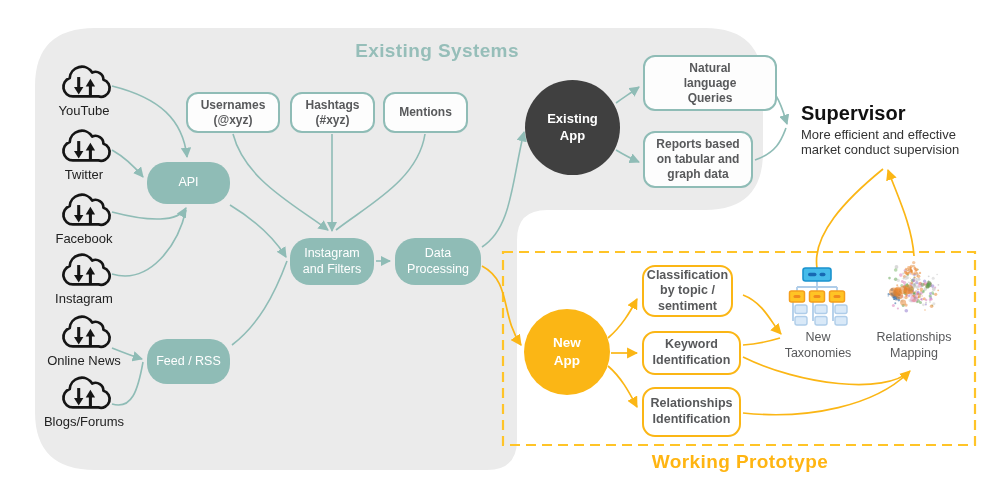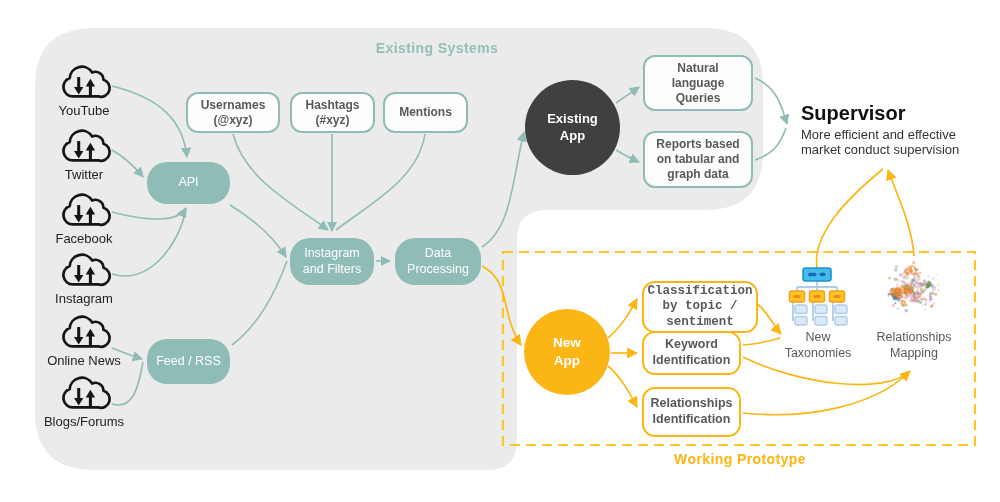--- a/index.html
+++ b/index.html
@@ -3,21 +3,21 @@
 <meta charset="utf-8">
 <style>
   html,body{margin:0;padding:0;background:#ffffff;}
   .canvas{
     position:relative;width:1000px;height:502px;overflow:hidden;background:#ffffff;
     font-family:"Liberation Sans","DejaVu Sans",sans-serif;
   }
   .layer{position:absolute;left:0;top:0;width:1000px;height:502px;}
   .abs{position:absolute;box-sizing:border-box;}
   .title{
-    position:absolute;font-weight:700;font-size:14px;letter-spacing:.4px;text-align:center;
+    position:absolute;font-weight:700;font-size:19px;letter-spacing:.4px;text-align:center;
   }
   .box{
     position:absolute;display:flex;align-items:center;justify-content:center;
     text-align:center;white-space:pre-line;box-sizing:border-box;line-height:1.25;
   }
   .tbox{background:#8FBCB6;color:#ffffff;border-radius:20px;font-size:12.5px;font-weight:500;}
   .obox{background:#fdfdfd;border:2px solid #8FBCB6;border-radius:12px;color:#58595B;font-size:12px;font-weight:700;}
   .ybox{background:#ffffff;border:2.5px solid #FBB615;border-radius:13px;color:#58595B;font-size:12.5px;font-weight:700;}
   .circle{
     position:absolute;border-radius:50%;display:flex;align-items:center;justify-content:center;
@@ -434,39 +434,39 @@
   <div class="box tbox" style="left:290px;top:238px;width:84px;height:47px;">Instagram
 and Filters</div>
   <div class="box tbox" style="left:395px;top:238px;width:86px;height:47px;">Data
 Processing</div>
 
   <div class="box obox" style="left:186px;top:92px;width:94px;height:41px;">Usernames
 (@xyz)</div>
   <div class="box obox" style="left:290px;top:92px;width:85px;height:41px;">Hashtags
 (#xyz)</div>
   <div class="box obox" style="left:383px;top:92px;width:85px;height:41px;">Mentions</div>
-  <div class="box obox" style="left:643px;top:55px;width:110px;height:56px;">Natural
+  <div class="box obox" style="left:643px;top:55px;width:134px;height:56px;">Natural
 language
 Queries</div>
   <div class="box obox" style="left:643px;top:131px;width:110px;height:57px;">Reports based
 on tabular and
 graph data</div>
 
   <div class="circle" style="left:525px;top:80px;width:95px;height:95px;background:#404040;">Existing
 App</div>
   <div class="circle" style="left:524px;top:309px;width:86px;height:86px;background:#FBB615;font-size:13.5px;">New
 App</div>
 
   <div class="abs" style="left:801px;top:102px;width:195px;">
     <div class="sup-title">Supervisor</div>
     <div class="sup-sub">More efficient and effective
 market conduct supervision</div>
   </div>
 
-  <div class="box ybox" style="left:642px;top:281px;width:116px;height:52px;font-family:Liberation Mono, monospace;">Classification
+  <div class="box ybox" style="left:642px;top:265px;width:91px;height:52px;">Classification
 by topic /
 sentiment</div>
   <div class="box ybox" style="left:642px;top:331px;width:99px;height:44px;">Keyword
 Identification</div>
   <div class="box ybox" style="left:642px;top:387px;width:99px;height:50px;">Relationships
 Identification</div>
 
   <div class="icon-label" style="left:779px;top:330px;width:78px;">New
 Taxonomies</div>
   <div class="icon-label" style="left:868px;top:330px;width:92px;">Relationships

